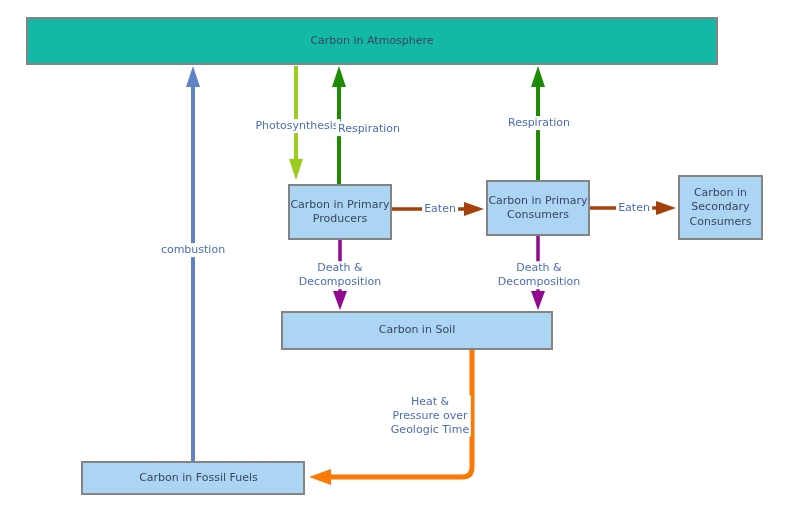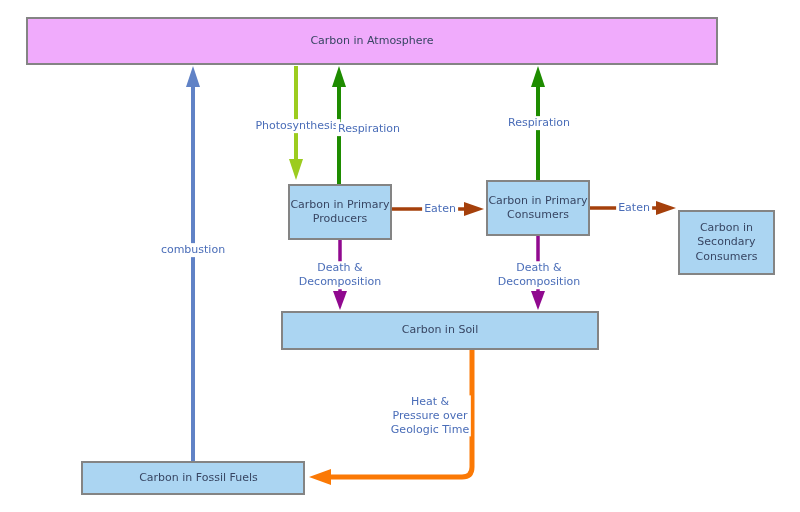--- a/index.html
+++ b/index.html
@@ -16,27 +16,27 @@
     box-sizing:border-box;
     border:2px solid #848484;
     display:flex;align-items:center;justify-content:center;
     text-align:center;
     color:#384663;
     font-size:11px;
     line-height:1.3;
     white-space:pre-line;
     z-index:2;
   }
-  .node.gold{background:#f0abfc;}
+  .node.gold{background:#14b8a6;}
   .node.blue{background:#ABD5F2;}
   #node-atmosphere{left:26px;top:17px;width:692px;height:48px;}
   #node-producers{left:288px;top:184px;width:104px;height:56px;}
   #node-consumers{left:486px;top:180px;width:104px;height:56px;}
-  #node-secondary{left:678px;top:175px;width:97px;height:65px;margin-top:35px;}
-  #node-soil{left:281px;top:311px;width:318px;height:39px;}
+  #node-secondary{left:678px;top:175px;width:85px;height:65px;}
+  #node-soil{left:281px;top:311px;width:272px;height:39px;}
   #node-fossil{left:81px;top:461px;width:224px;height:34px;padding-left:11px;}
   .edge-label{
     position:absolute;
     transform:translate(-50%,-50%);
     background:#ffffff;
     color:#4a6db8;
     font-size:11px;
     line-height:1.25;
     text-align:center;
     white-space:pre-line;

